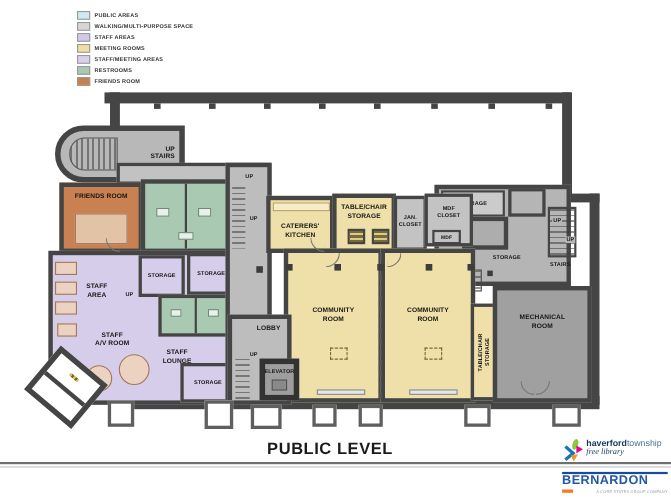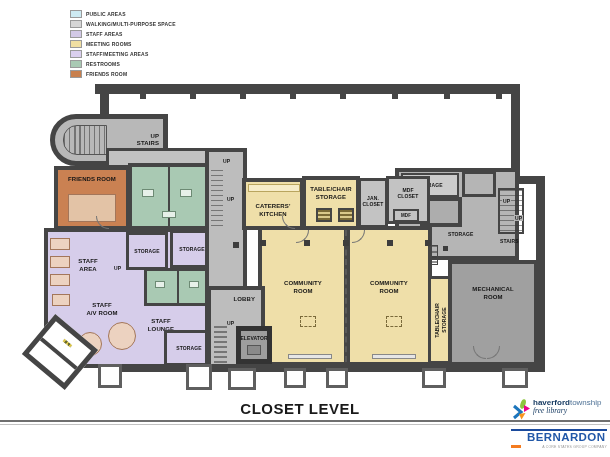--- a/index.html
+++ b/index.html
@@ -34,21 +34,21 @@
               font-size:15px;font-weight:bold;letter-spacing:.5px;color:#1a1a1a;}
   .title-rule{position:absolute;left:0;top:420px;width:610px;height:2px;
               border-top:2px solid #6f6f6f;border-bottom:1px solid #c2c2c2;}
   .hav{position:absolute;left:511px;top:399px;display:flex;align-items:flex-start;}
   .hav-text{margin-left:2px;line-height:1;}
   .hav-line1{font-size:8px;}
   .hav-bold{font-weight:bold;color:#12375f;}
   .hav-reg{color:#4f7296;}
   .hav-script{font-family:"Liberation Serif",serif;font-style:italic;font-size:7.5px;color:#12375f;}
   .bern{position:absolute;left:511px;top:429px;width:96px;border-top:2.5px solid #1b4a9c;padding-top:1px;}
-  .bern-name{font-size:11.5px;font-weight:bold;color:#2258a8;letter-spacing:.4px;line-height:1;margin-left:16px;}
+  .bern-name{font-size:11.5px;font-weight:bold;color:#2258a8;letter-spacing:.4px;line-height:1;}
   .bern-sub{display:flex;align-items:center;margin-top:1px;}
   .bern-orange{width:10px;height:3px;background:#f47b20;}
   .bern-tag{margin-left:auto;font-size:3.5px;color:#9a9a9a;letter-spacing:.2px;}
 </style>
 </head>
 <body>
 
 <div class="canvas">
 
   <div class="legend">
@@ -244,21 +244,21 @@
   <div class="well" style="left:284px;top:368px;width:22px;height:20px;"></div>
   <div class="well" style="left:326px;top:368px;width:22px;height:20px;"></div>
   <div class="well" style="left:422px;top:368px;width:24px;height:20px;"></div>
   <div class="well" style="left:502px;top:368px;width:26px;height:20px;"></div>
 
   <div class="arc arc-bl" style="left:96px;top:216px;"></div>
   <div class="arc arc-br" style="left:296px;top:230px;"></div>
   <div class="arc arc-br" style="left:352px;top:230px;"></div>
   <div class="arc arc-bl" style="left:282px;top:216px;"></div>
 
-  <div class="plan-title">CLOSET LEVEL</div>
+  <div class="plan-title">PUBLIC LEVEL</div>
   <div class="title-rule"></div>
 
   <div class="hav">
     <svg width="20" height="26" viewBox="0 0 20 26">
       <polyline points="3,7 10,13 3,19" fill="none" stroke="#1c75bc" stroke-width="3"></polyline>
       <ellipse cx="12" cy="5" rx="2.5" ry="5" fill="#8dc63f" transform="rotate(18 12 5)"></ellipse>
       <polygon points="13,6 19,9.5 13,13" fill="#ec008c"></polygon>
       <polygon points="8,15 14.5,14 10.5,20.5" fill="#f7941d"></polygon>
     </svg>
     <div class="hav-text">

